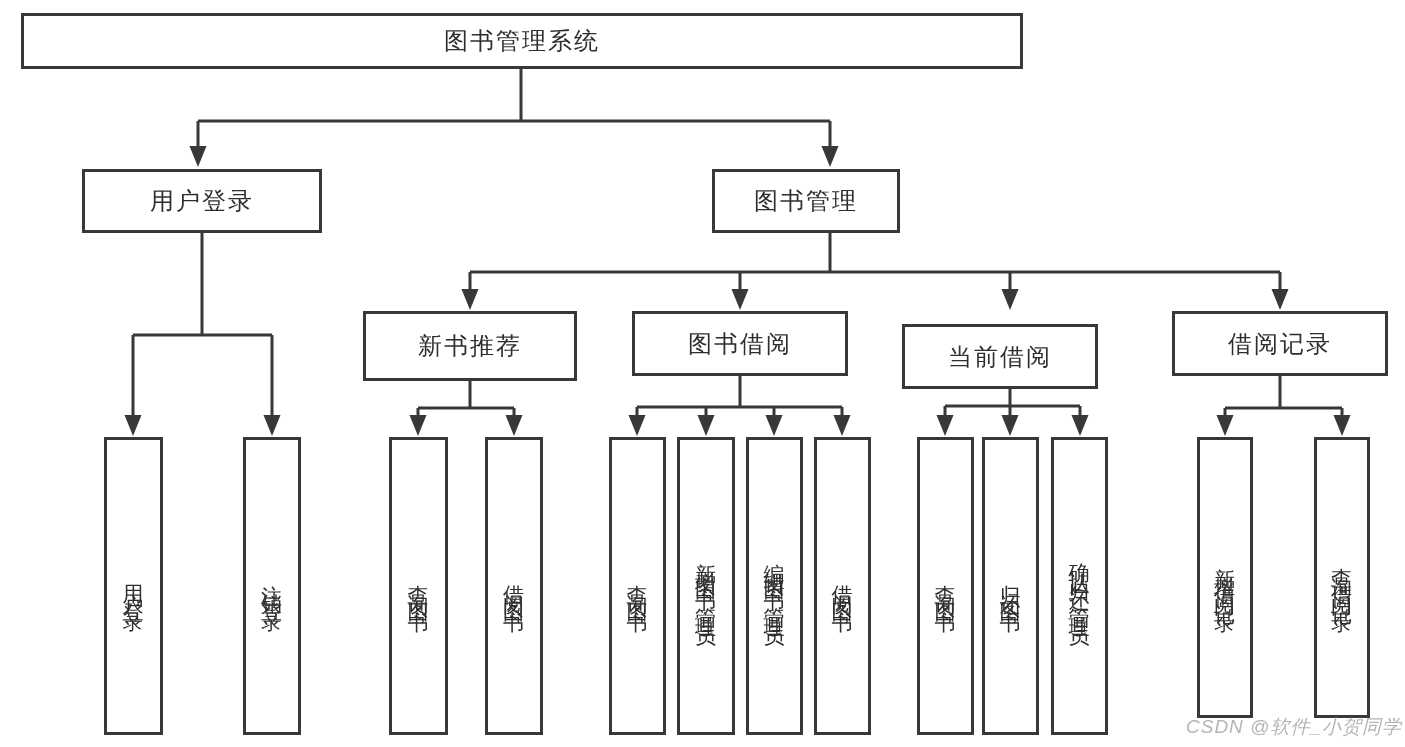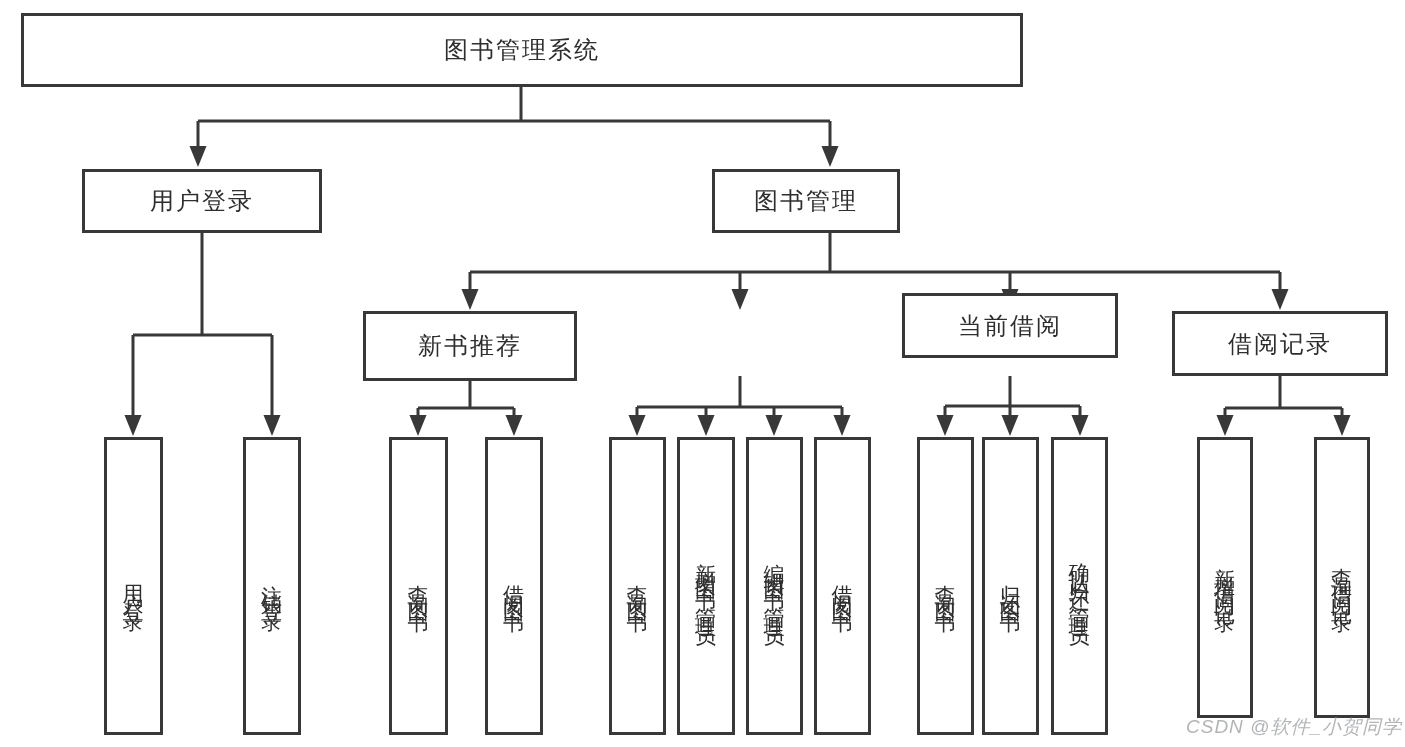--- a/index.html
+++ b/index.html
@@ -89,35 +89,38 @@
       <polygon points="765.5,415 782.5,415 774,436"></polygon>
       <polygon points="833.5,415 850.5,415 842,436"></polygon>
       <polygon points="936.5,415 953.5,415 945,436"></polygon>
       <polygon points="1001.5,415 1018.5,415 1010,436"></polygon>
       <polygon points="1071.5,415 1088.5,415 1080,436"></polygon>
       <polygon points="1216.5,415 1233.5,415 1225,436"></polygon>
       <polygon points="1333.5,415 1350.5,415 1342,436"></polygon>
     </g>
   </svg>
 
-  <div class="node h" style="left:21px;top:13px;width:1002px;height:74px">
+  <div class="node h" style="left:21px;top:13px;width:1002px;height:56px">
     <span>图书管理系统</span>
   </div>
 
   <div class="node h" style="left:82px;top:169px;width:240px;height:64px">
     <span>用户登录</span>
   </div>
   <div class="node h" style="left:712px;top:169px;width:188px;height:64px">
     <span>图书管理</span>
   </div>
 
   <div class="node h" style="left:363px;top:311px;width:214px;height:70px">
     <span>新书推荐</span>
   </div>
-  <div class="node h" style="left:902px;top:293px;width:216px;height:65px">
+  <div class="node h" style="left:632px;top:311px;width:216px;height:65px">
+    <span>图书借阅</span>
+  </div>
+  <div class="node h" style="left:902px;top:324px;width:196px;height:65px">
     <span>当前借阅</span>
   </div>
   <div class="node h" style="left:1172px;top:311px;width:216px;height:65px">
     <span>借阅记录</span>
   </div>
 
   <div class="node v" style="left:104px;top:437px;width:59px;height:298px">
     <span>用户登录</span>
   </div>
   <div class="node v" style="left:243px;top:437px;width:58px;height:298px">

